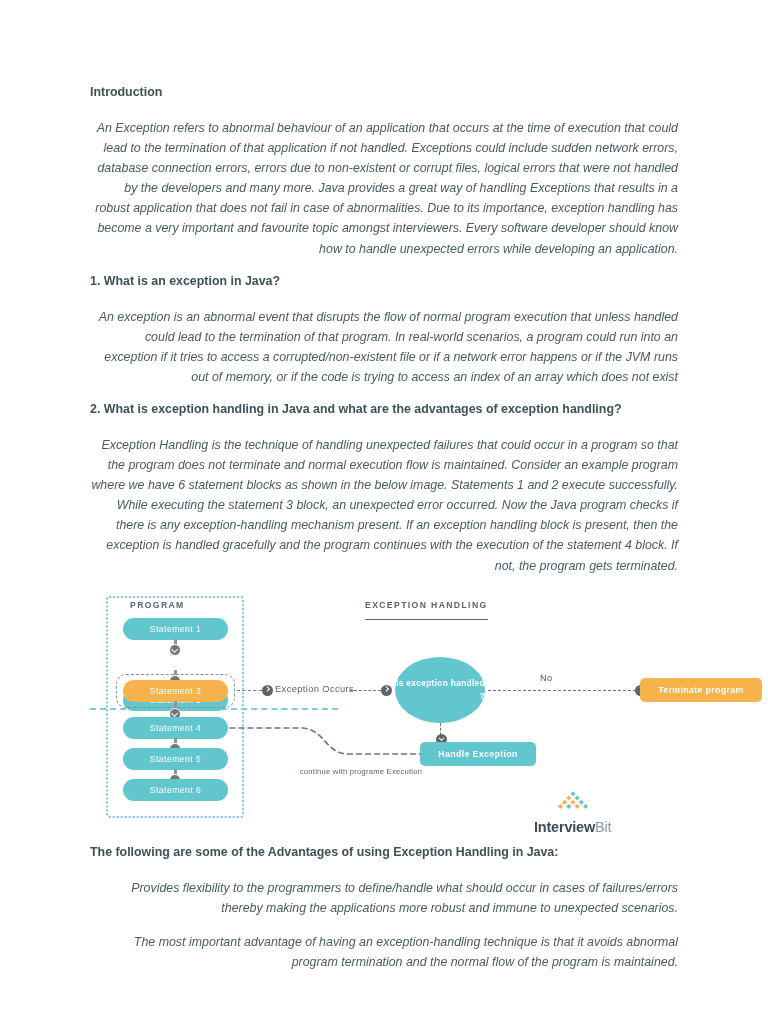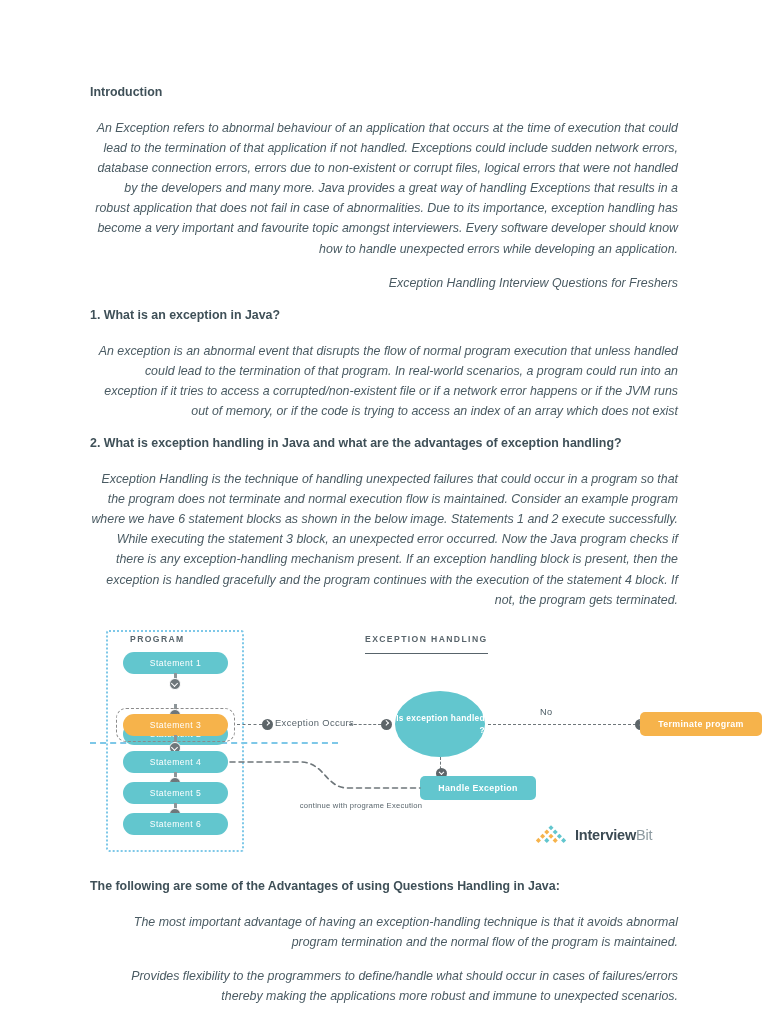--- a/index.html
+++ b/index.html
@@ -306,41 +306,41 @@
     letter-spacing: 0.25px;
   }
 
   .brand {
     position: absolute;
     left: 444px;
     top: 200px;
     display: flex;
     align-items: center;
     gap: 7px;
+    flex-direction: column;
   }
   .brand-mark { width: 34px; height: 22px; display: block; }
   .brand-text {
     font-size: 14.5px;
     letter-spacing: -0.2px;
     white-space: nowrap;
   }
   .brand-text .b1 { color: #3c4b54; font-weight: bold; }
   .brand-text .b2 { color: #8d9aa1; font-weight: normal; }
 </style>
 </head>
 <body>
 
 <div class="page">
   <div class="doc-body">
 
     <h3 class="heading">Introduction</h3>
 
     <p class="para">An Exception refers to abnormal behaviour of an application that occurs at the time of execution that could lead to the termination of that application if not handled. Exceptions could include sudden network errors, database connection errors, errors due to non-existent or corrupt files, logical errors that were not handled by the developers and many more. Java provides a great way of handling Exceptions that results in a robust application that does not fail in case of abnormalities. Due to its importance, exception handling has become a very important and favourite topic amongst interviewers. Every software developer should know how to handle unexpected errors while developing an application.</p>
 
-    <p class="para">Exception Handling Interview Questions for Freshers</p>
 
     <h3 class="heading">1. What is an exception in Java?</h3>
 
     <p class="para">An exception is an abnormal event that disrupts the flow of normal program execution that unless handled could lead to the termination of that program. In real-world scenarios, a program could run into an exception if it tries to access a corrupted/non-existent file or if a network error happens or if the JVM runs out of memory, or if the code is trying to access an index of an array which does not exist</p>
 
     <h3 class="heading">2. What is exception handling in Java and what are the advantages of exception handling?</h3>
 
     <p class="para">Exception Handling is the technique of handling unexpected failures that could occur in a program so that the program does not terminate and normal execution flow is maintained. Consider an example program where we have 6 statement blocks as shown in the below image. Statements 1 and 2 execute successfully. While executing the statement 3 block, an unexpected error occurred. Now the Java program checks if there is any exception-handling mechanism present. If an exception handling block is present, then the exception is handled gracefully and the program continues with the execution of the statement 4 block. If not, the program gets terminated.</p>
 
     <div class="figure">
@@ -414,20 +414,20 @@
             </g>
           </svg>
           <div class="brand-text">
             <span class="b1">Interview</span><span class="b2">Bit</span>
           </div>
         </div>
 
       </div>
     </div>
 
-    <h3 class="heading">The following are some of the Advantages of using Questions Handling in Java:</h3>
+    <h3 class="heading">The following are some of the Advantages of using Exception Handling in Java:</h3>
+
+    <p class="para">Provides flexibility to the programmers to define/handle what should occur in cases of failures/errors thereby making the applications more robust and immune to unexpected scenarios.</p>
 
     <p class="para">The most important advantage of having an exception-handling technique is that it avoids abnormal program termination and the normal flow of the program is maintained.</p>
-
-    <p class="para">Provides flexibility to the programmers to define/handle what should occur in cases of failures/errors thereby making the applications more robust and immune to unexpected scenarios.</p>
 
   </div>
 </div>
 
 </body></html>

